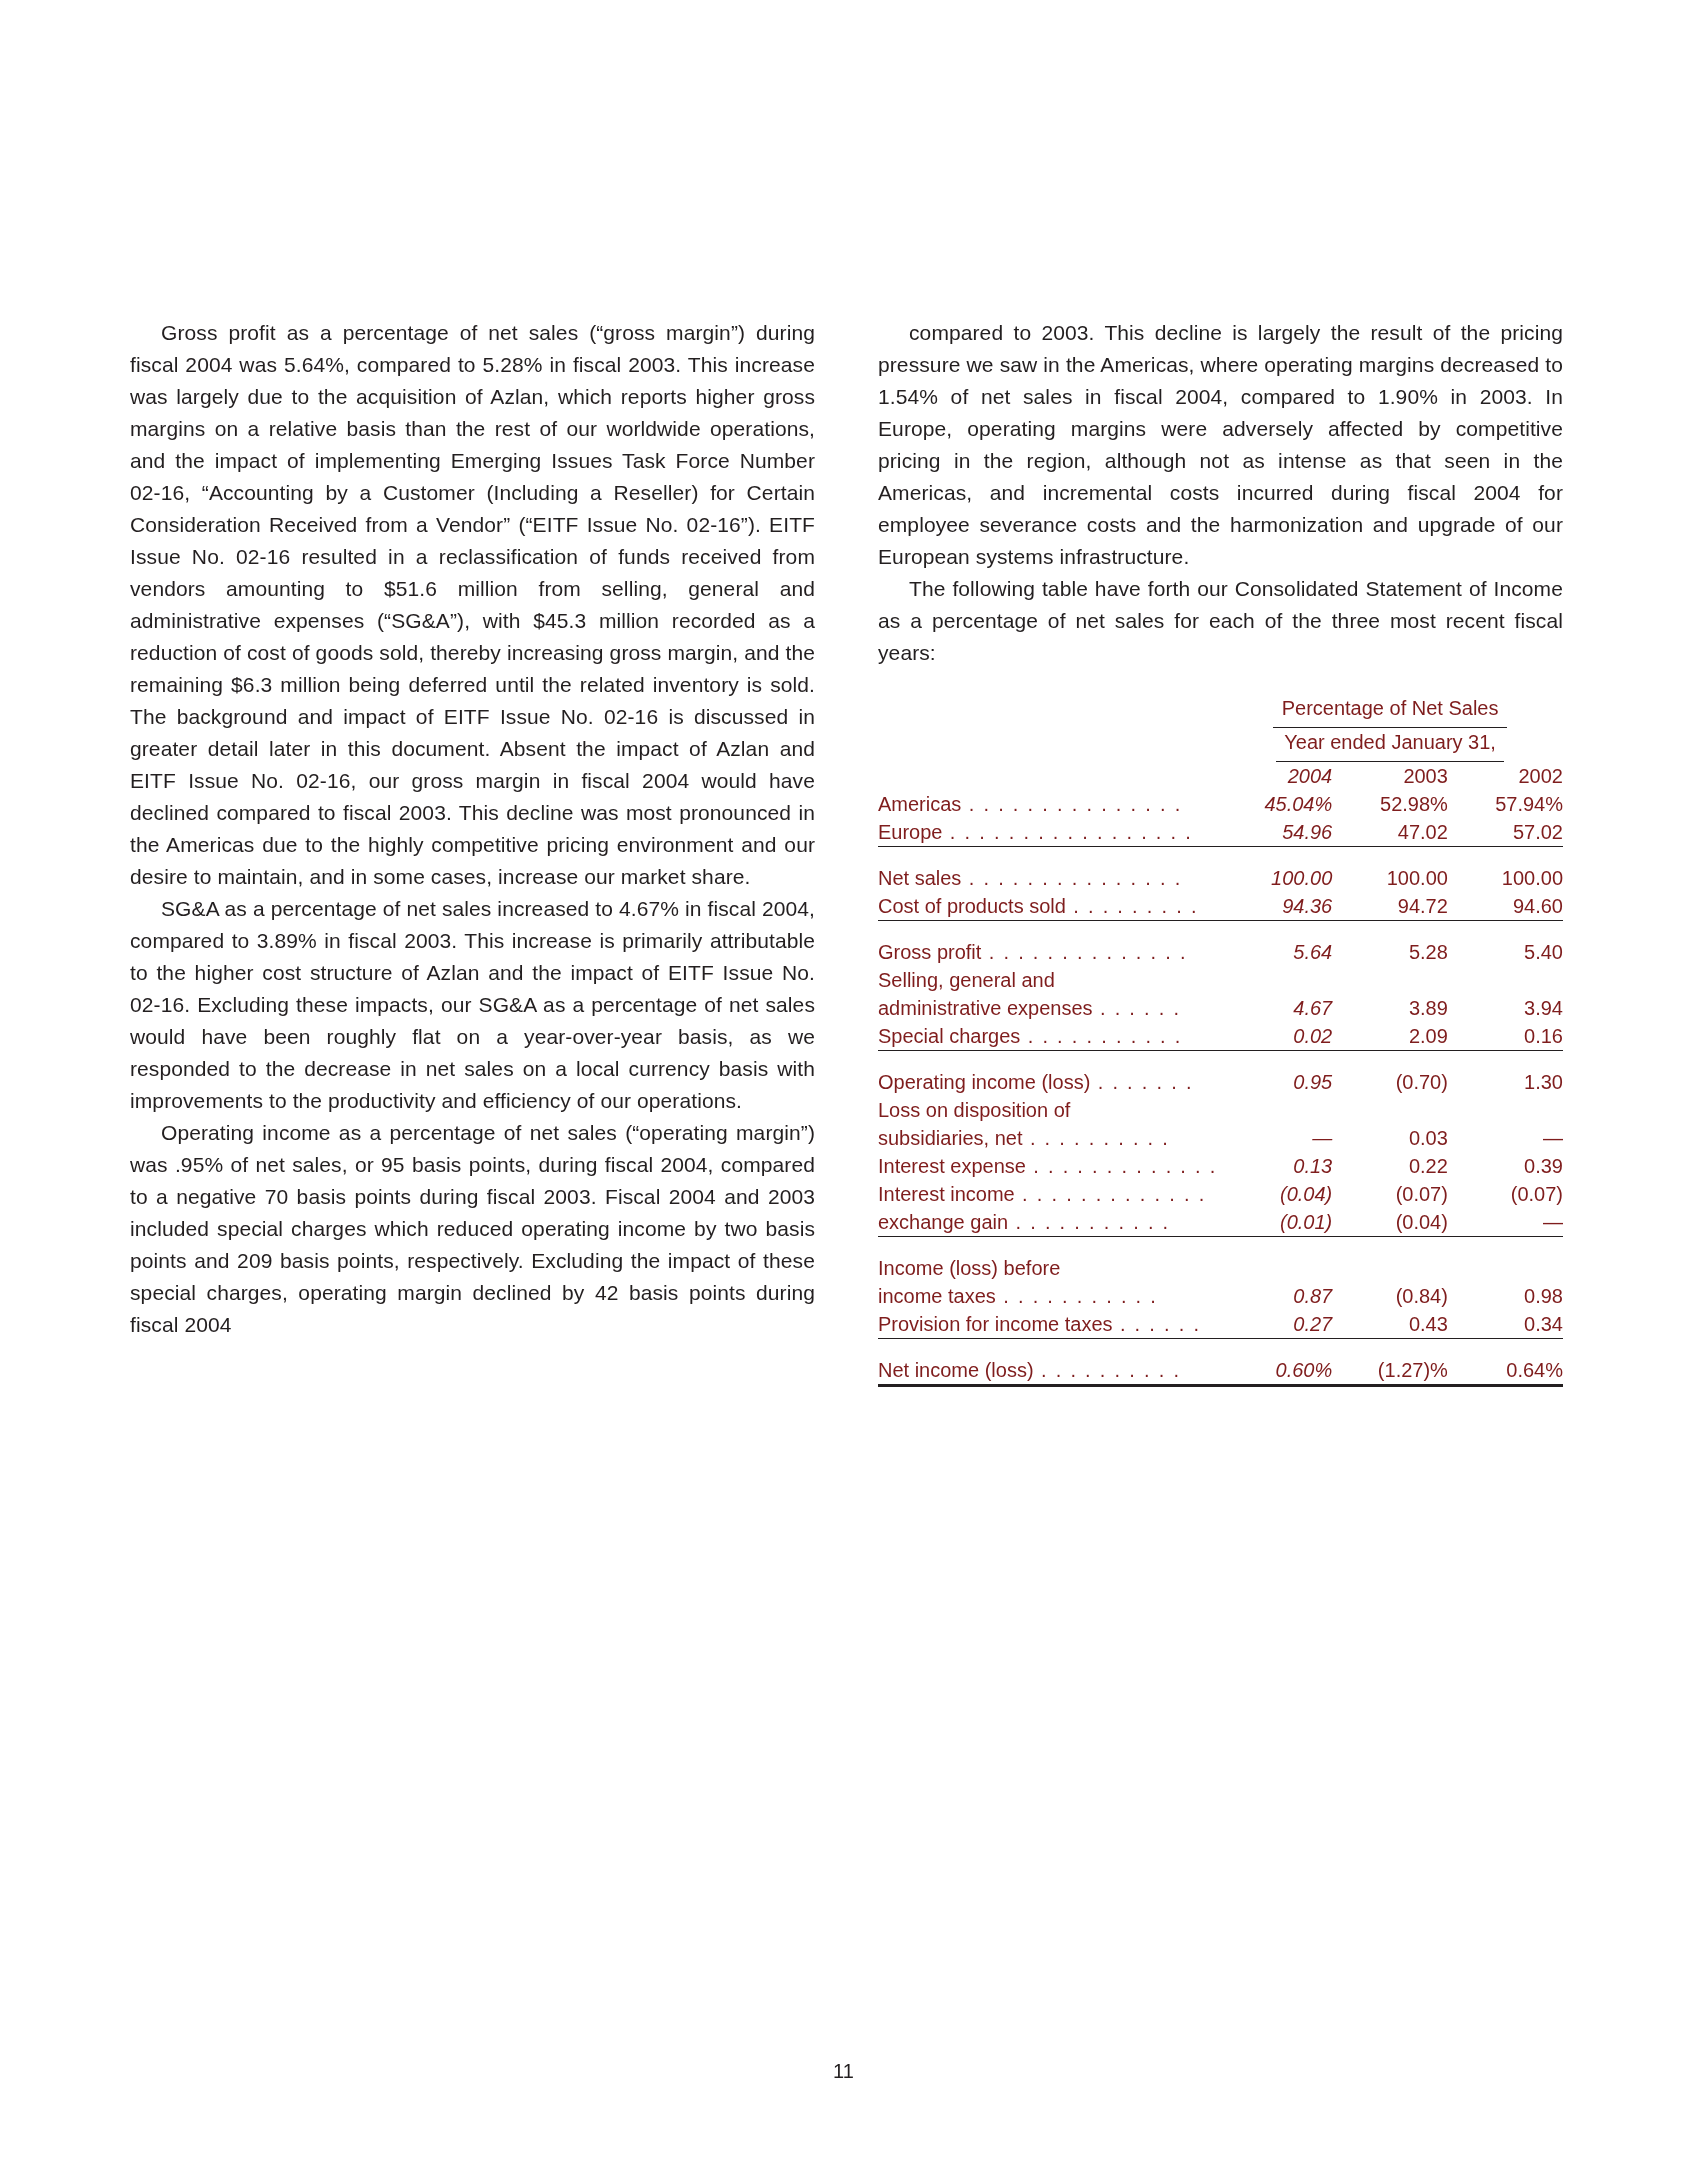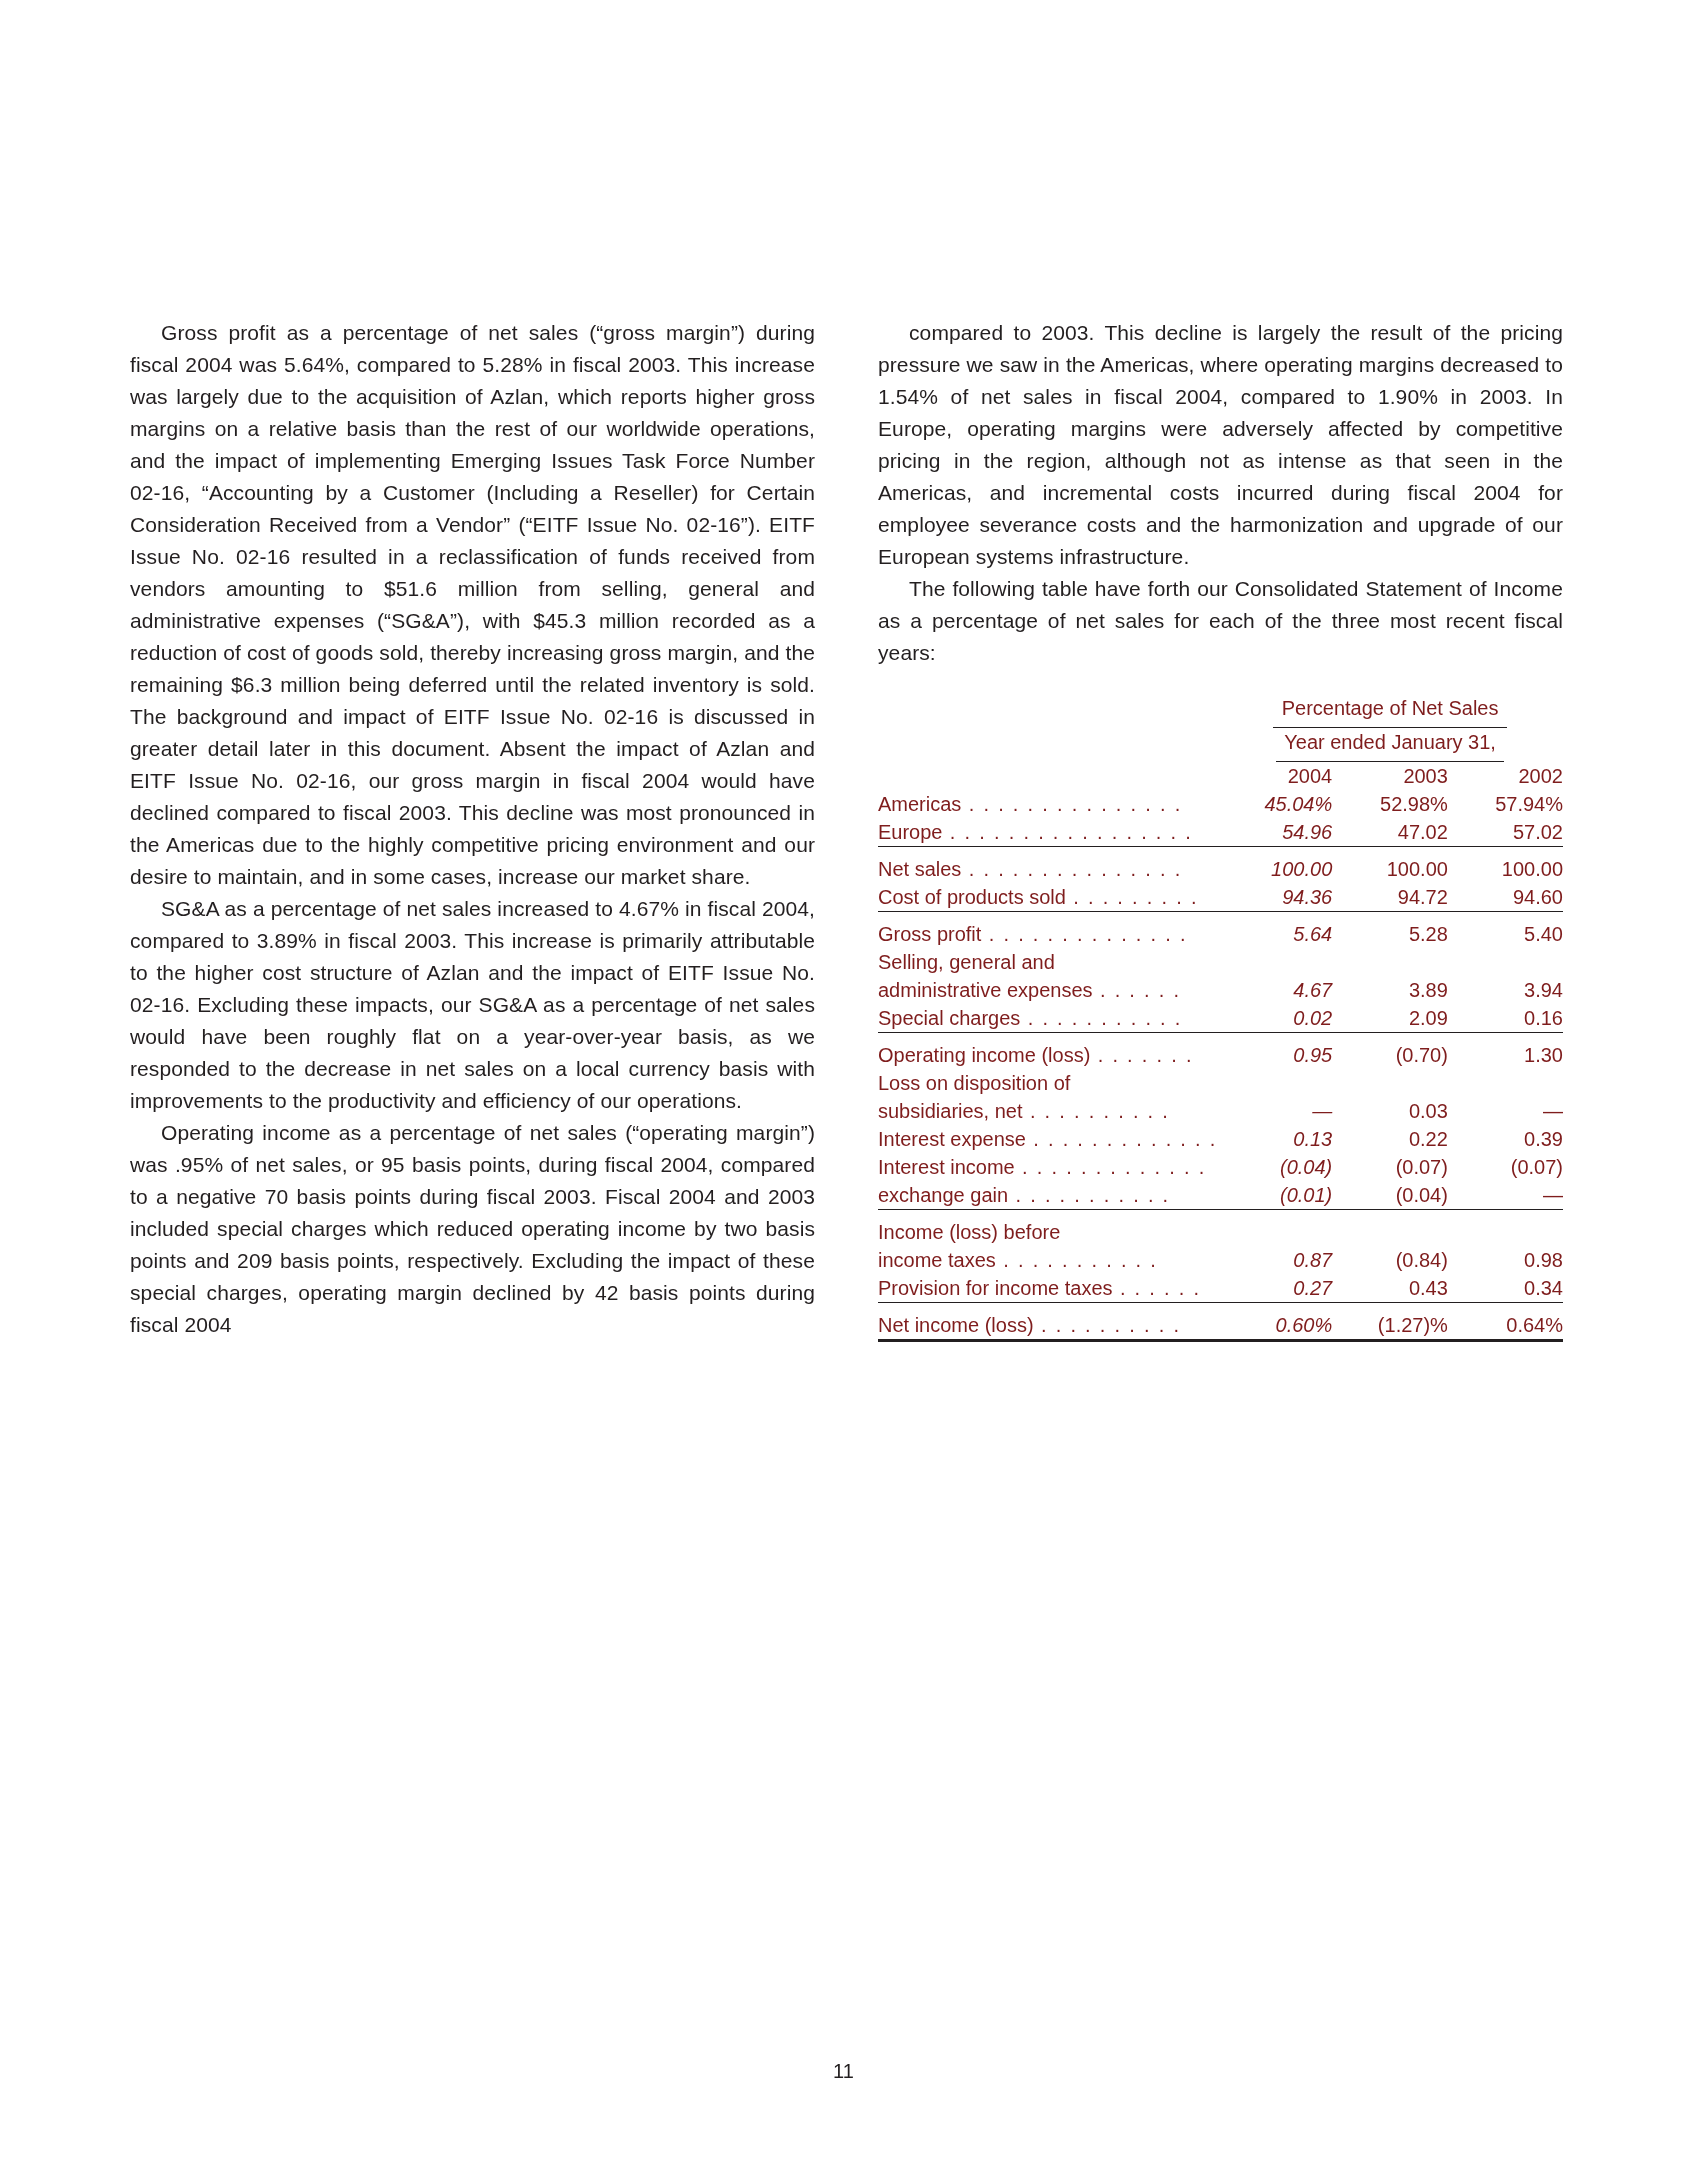--- a/index.html
+++ b/index.html
@@ -80,34 +80,34 @@
   .hdr-year .inner {
     display: inline-block;
     padding: 0 8.2px 5px 8.2px;
     border-bottom: 1.2px solid #231f20;
   }
   .yr {
     text-align: right;
     padding-bottom: 3.3px;
     width: 124px;
   }
-  .yr.first { }
+  .yr.first { font-style: italic; }
   td.label {
     white-space: nowrap;
     padding-right: 5px;
   }
   td.num {
     text-align: right;
     width: 124px;
     padding-left: 11.5px;
   }
   td.num.c1 { font-style: italic; }
   tr.rule td {
     border-top: 1.2px solid #231f20;
-    padding-top: 8px;
+    padding-top: 17px;
   }
   .final td {
     border-bottom: 3.3px solid #231f20;
     padding-bottom: 5px;
   }
   .dots {
     letter-spacing: 1.8px;
   }
   .indent1 { padding-left: 28px; }
   .pagenum {

